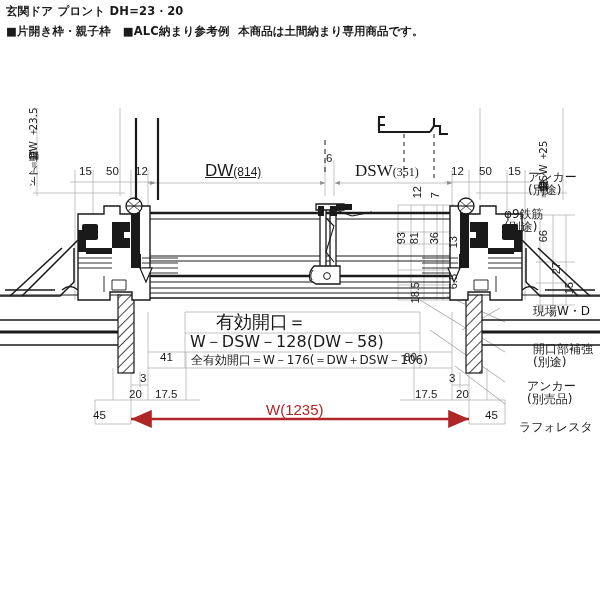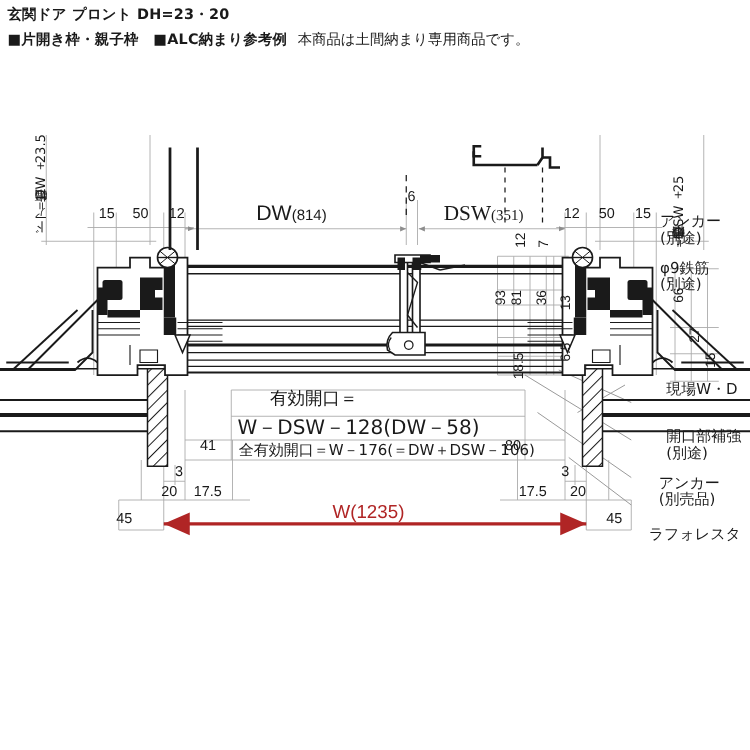--- a/index.html
+++ b/index.html
@@ -7,21 +7,21 @@
     width:600px;height:600px;background:#ffffff;overflow:hidden;
     font-family:"Liberation Sans","DejaVu Sans",sans-serif;
     color:#1a1a1a;
   }
   #page{position:relative;width:600px;height:596px;}
 
   
   .hdr{position:absolute;left:6px;top:2px;width:590px;}
   .hdr-line1{font-size:15px;font-weight:700;letter-spacing:.2px;line-height:18px;white-space:nowrap;}
   .hdr-line2{font-size:14px;font-weight:700;letter-spacing:.2px;line-height:18px;white-space:nowrap;margin-top:2px;}
-  .hdr-note{font-size:11.5px;font-weight:400;letter-spacing:0;margin-top:20px;}
+  .hdr-note{font-size:11.5px;font-weight:700;letter-spacing:0;margin-top:20px;}
 
   
   #dwg{position:absolute;left:0;top:0;width:600px;height:600px;}
 
   
   .t{position:absolute;white-space:nowrap;font-size:11px;line-height:1;color:#1a1a1a;}
   .tn{font-size:11.5px;font-family:"Liberation Sans",sans-serif;}
   .big{font-size:17px;}
   .big sub{font-size:12px;vertical-align:baseline;}
   .jp{font-family:"DejaVu Sans",sans-serif;font-size:11.5px;}
@@ -312,21 +312,21 @@
   <div class="t vert jp-sm" style="left:538px;top:108px;height:92px;">子扉出幅＝DSW＋25</div>
 
   <div class="t tn" style="left:79px;top:166px;">15</div>
   <div class="t tn" style="left:106px;top:166px;">50</div>
   <div class="t tn" style="left:135px;top:166px;">12</div>
 
   <div class="t tn" style="left:451px;top:166px;">12</div>
   <div class="t tn" style="left:479px;top:166px;">50</div>
   <div class="t tn" style="left:508px;top:166px;">15</div>
 
-  <div class="t big" style="left:205px;top:162px;">
+  <div class="t big" style="left:205px;top:162px;text-decoration:underline;">
     <span>DW</span><sub>(814)</sub>
   </div>
 
   <div class="t big" style="left:355px;top:162px;font-family:Liberation Serif, serif;">
     <span>DSW</span><sub>(351)</sub>
   </div>
 
   <div class="t tn" style="left:326px;top:153px;">6</div>
 
   <div class="t vert-n" style="left:396px;top:232px;">93</div>
@@ -339,36 +339,36 @@
   <div class="t vert-n" style="left:410px;top:282px;">18.5</div>
 
   <div class="t vert-n" style="left:538px;top:230px;">66</div>
   <div class="t vert-n" style="left:551px;top:262px;">27</div>
   <div class="t vert-n" style="left:564px;top:282px;">15</div>
 
   <div class="t cap" style="left:528px;top:171px;">
     <div>アンカー</div>
       <div>(別途)</div>
   </div>
-  <div class="t cap" style="left:528px;top:208px;">
+  <div class="t cap" style="left:504px;top:208px;">
     <div>φ9鉄筋</div>
       <div>(別途)</div>
   </div>
   <div class="t cap" style="left:533px;top:305px;">現場W・D</div>
   <div class="t cap" style="left:533px;top:343px;">
     <div>開口部補強</div>
       <div>(別途)</div>
   </div>
   <div class="t cap" style="left:527px;top:380px;">
     <div>アンカー</div>
       <div>(別売品)</div>
   </div>
   <div class="t cap" style="left:519px;top:421px;">ラフォレスタ</div>
 
-  <div class="t jp" style="left:216px;top:313px;font-size:14px;font-family:Liberation Serif, serif;">有効開口＝</div>
+  <div class="t jp" style="left:216px;top:313px;font-size:18px;">有効開口＝</div>
   <div class="t jp" style="left:190px;top:334px;font-size:16px;">W－DSW－128(DW－58)</div>
   <div class="t jp" style="left:191px;top:354px;font-size:12px;text-align:right;">全有効開口＝W－176(＝DW＋DSW－106)</div>
 
   <div class="t tn" style="left:160px;top:352px;">41</div>
   <div class="t tn" style="left:129px;top:389px;">20</div>
   <div class="t tn" style="left:140px;top:373px;">3</div>
   <div class="t tn" style="left:155px;top:389px;">17.5</div>
   <div class="t tn" style="left:93px;top:410px;">45</div>
 
   <div class="t tn" style="left:404px;top:352px;">80</div>

